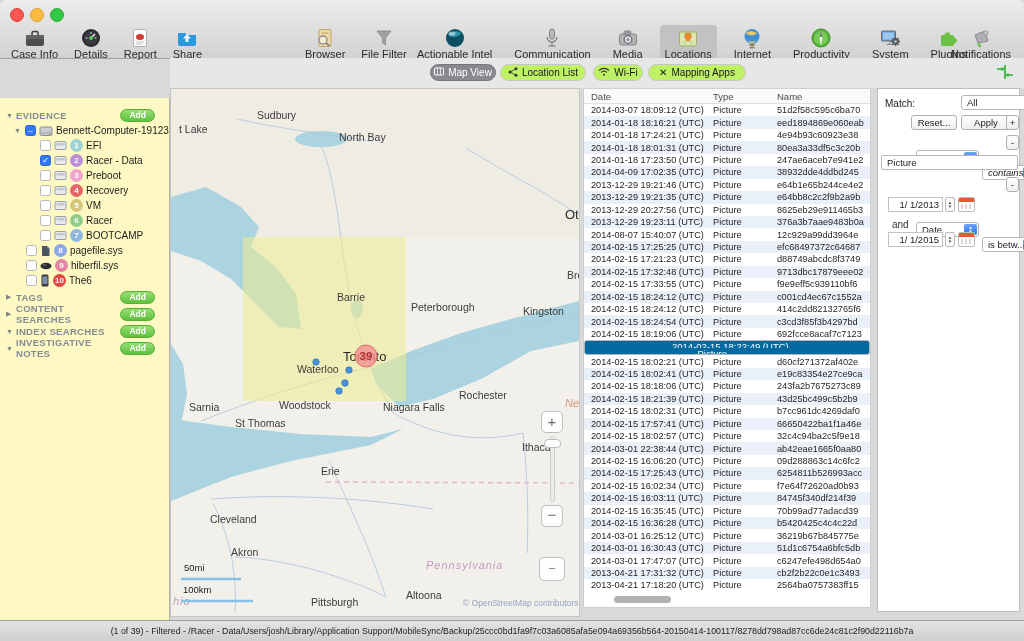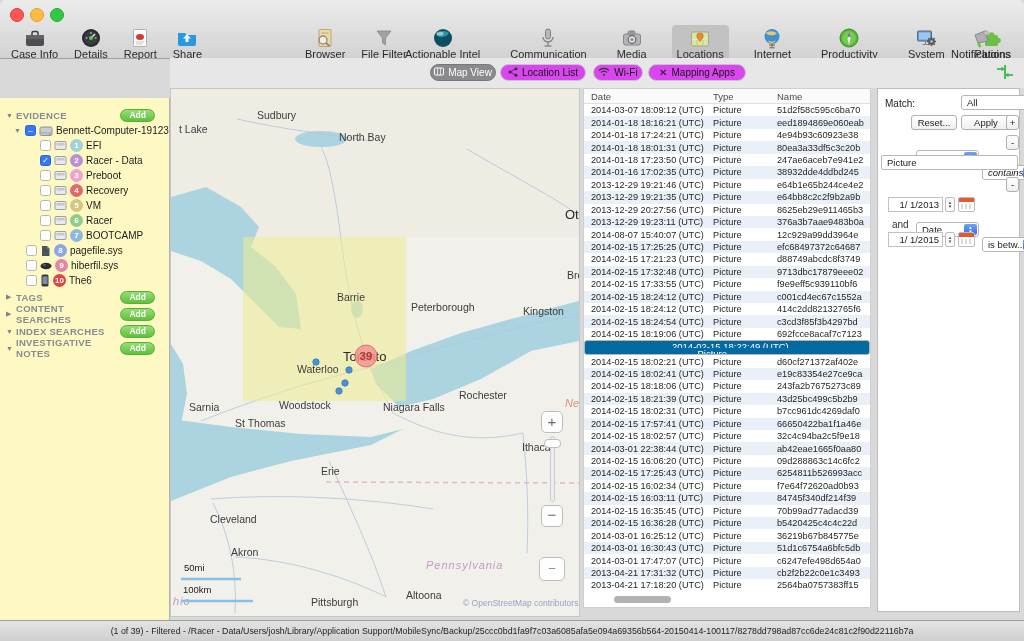--- a/index.html
+++ b/index.html
@@ -39,21 +39,21 @@
       flex:none;font-size:8px;color:#fff;text-align:center;line-height:10px;box-sizing:border-box;}
   .cb.checked{background:#3478f6;border-color:#2a66d8;}
   .cb.mixed{background:#3478f6;border-color:#2a66d8;}
   .badge{min-width:13px;height:13px;border-radius:7px;color:#fff;font-size:8px;font-weight:bold;
          display:flex;align-items:center;justify-content:center;flex:none;padding:0 1px;box-sizing:border-box;}
   .sicon{flex:none;display:flex;align-items:center;}
   .ind1{padding-left:14px;} .ind2{padding-left:40px;} .ind1f{padding-left:26px;}
 
   
   .viewstrip{position:absolute;left:170px;top:58px;width:854px;height:30px;background:#e7e7e7;}
-  .pill{position:absolute;top:6px;height:17px;border-radius:9.5px;background:#d946ef;
+  .pill{position:absolute;top:6px;height:17px;border-radius:9.5px;background:#bef264;
         border:1px solid #c6c6c6;display:flex;align-items:center;justify-content:center;
         gap:4px;font-size:10px;color:#161616;box-sizing:border-box;}
   .pill.dark{background:#89898e;border-color:#76767b;color:#fff;}
   .filter-collapse{position:absolute;right:10px;top:5px;width:18px;height:18px;}
 
   
   .mappane{position:absolute;left:170px;top:88px;width:408px;height:527px;
            background:#f2f0ea;border:1px solid #c6c6c6;box-sizing:content-box;}
   svg.map{display:block;}
   svg.map text{font-size:10.5px;fill:#3c3c3c;font-family:"Liberation Sans","DejaVu Sans",sans-serif;}
@@ -194,21 +194,21 @@
       <div class="titem">
         <span class="ticon">
           <svg width="24" height="22">
               <path d="M5 4 h14 l-5.5 7 v7 l-3 -2.2 v-4.8 Z" fill="#a2a2a6" stroke="#86868a" stroke-width=".8"></path>
             </svg>
         </span>
         <span class="tlabel">File Filter</span>
       </div>
     </div>
 
-    <div class="tgroup" style="left:400px;gap:20px;">
+    <div class="tgroup" style="left:412px;gap:12px;">
       <div class="titem">
         <span class="ticon">
           <svg width="24" height="22">
               <circle cx="12" cy="11" r="9" fill="#0d4f62"></circle>
               <path d="M5 8 a9 9 0 0 1 13 -2 c-2 4 -8 6 -13 2" fill="#2b93a8"></path>
               <ellipse cx="9" cy="6.5" rx="3.5" ry="2" fill="rgba(255,255,255,.5)"></ellipse>
             </svg>
         </span>
         <span class="tlabel">Actionable Intel</span>
       </div>
@@ -616,21 +616,21 @@
           <span class="tc tc-date">2014-01-18 18:01:31 (UTC)</span>
           <span class="tc tc-type">Picture</span>
           <span class="tc tc-name">80ea3a33df5c3c20b</span>
         </div>
         <div class="trow">
           <span class="tc tc-date">2014-01-18 17:23:50 (UTC)</span>
           <span class="tc tc-type">Picture</span>
           <span class="tc tc-name">247ae6aceb7e941e2</span>
         </div>
         <div class="trow alt">
-          <span class="tc tc-date">2014-01-16 17:02:35 (UTC)</span>
+          <span class="tc tc-date">2014-04-09 17:02:35 (UTC)</span>
           <span class="tc tc-type">Picture</span>
           <span class="tc tc-name">38932dde4ddbd245</span>
         </div>
         <div class="trow">
           <span class="tc tc-date">2013-12-29 19:21:46 (UTC)</span>
           <span class="tc tc-type">Picture</span>
           <span class="tc tc-name">e64b1e65b244ce4e2</span>
         </div>
         <div class="trow alt">
           <span class="tc tc-date">2013-12-29 19:21:35 (UTC)</span>

